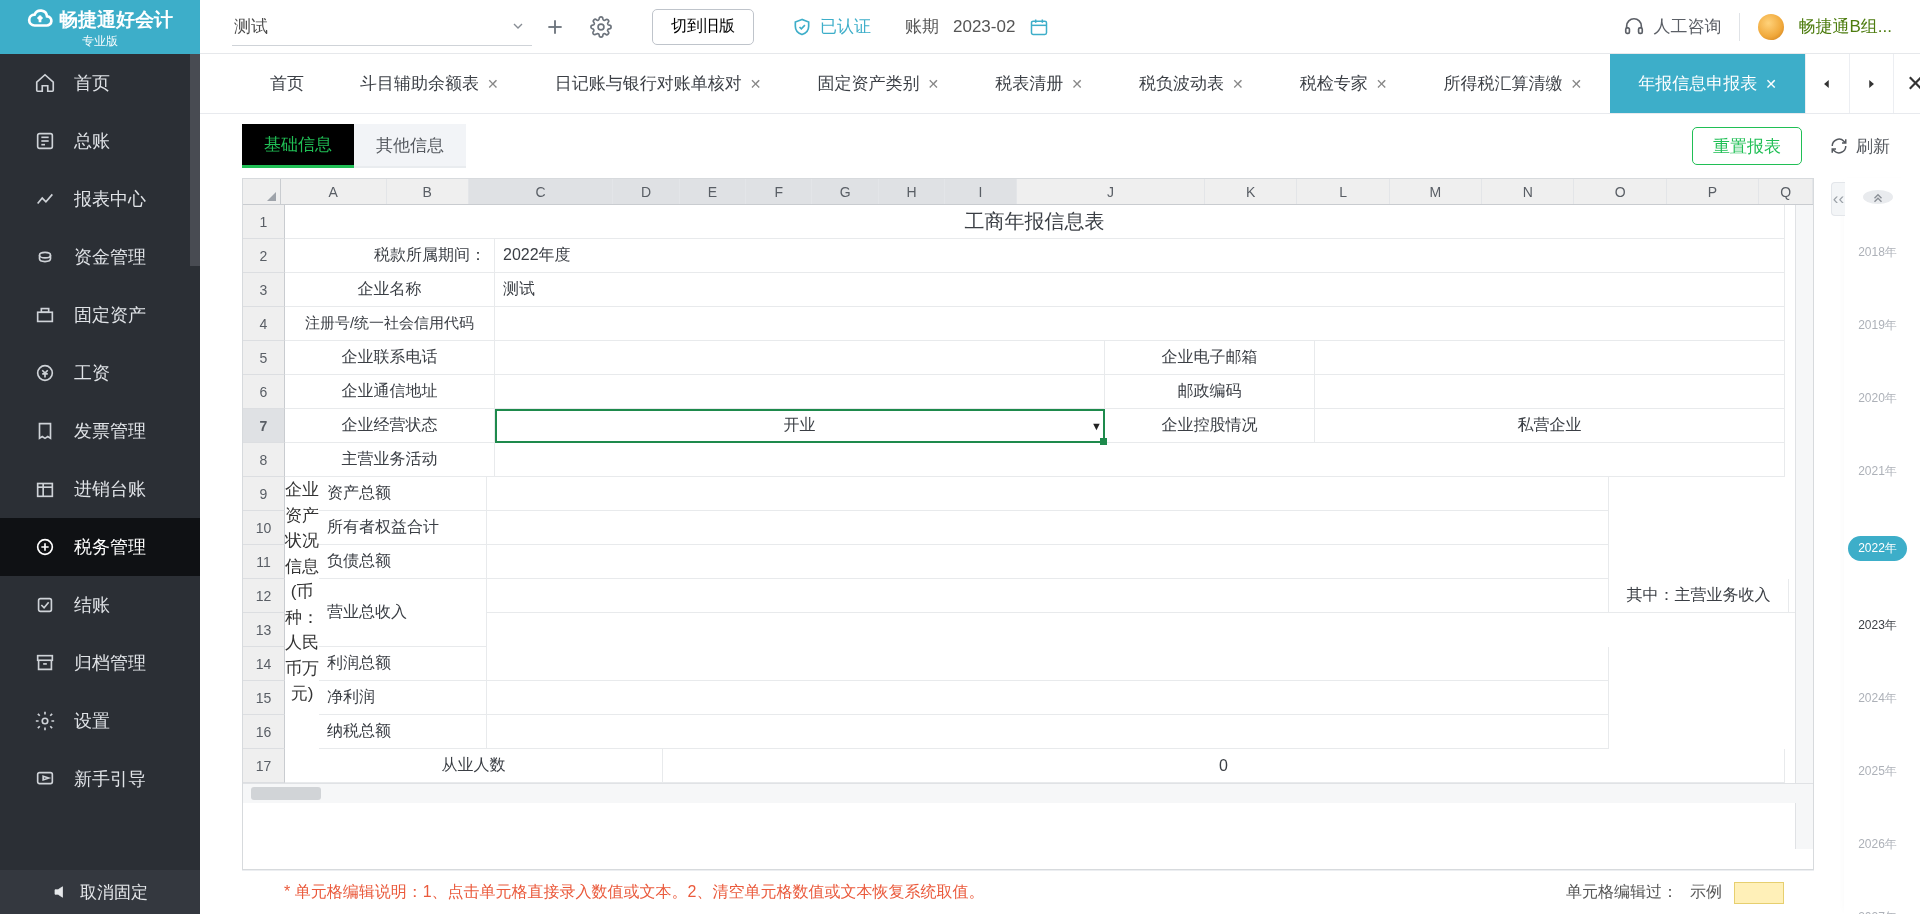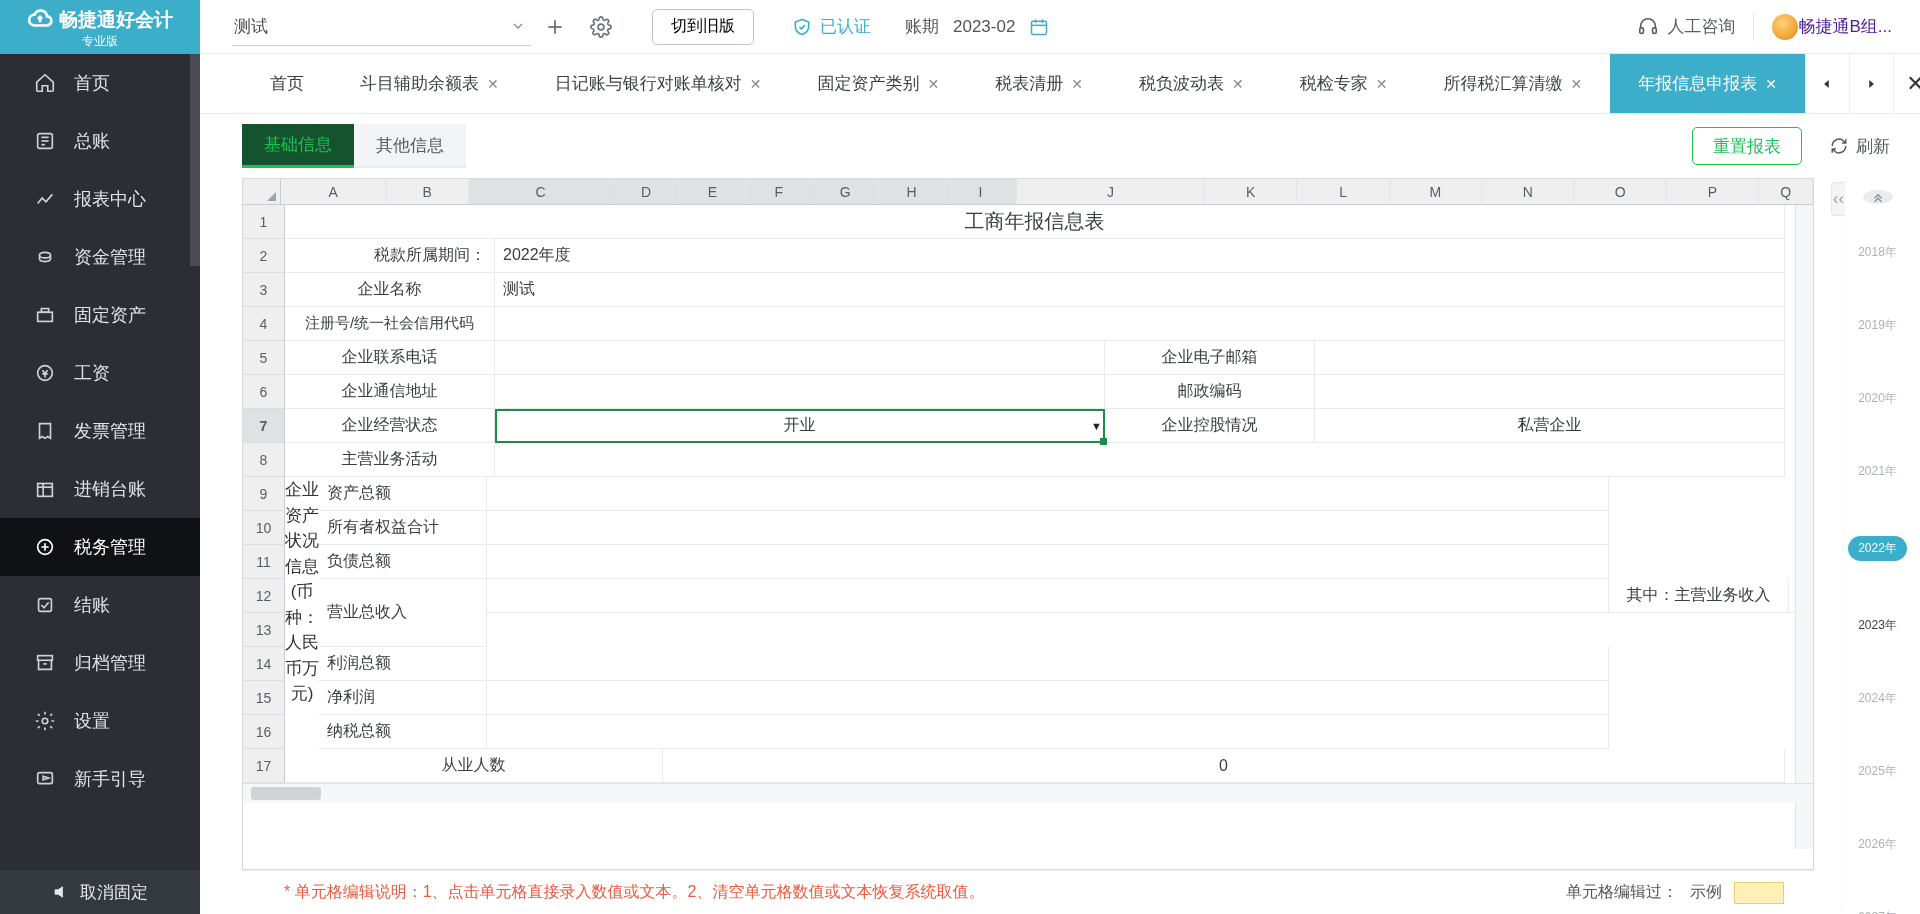--- a/index.html
+++ b/index.html
@@ -23,21 +23,21 @@
   .verified { margin-left: 38px; display: flex; align-items: center; gap: 8px; color: #3daec9; font-size: 17px; }
   .verified svg { stroke: #3daec9; }
 
   .period { margin-left: 34px; display: flex; align-items: center; gap: 14px; color: #555; font-size: 17px; }
   .period .cal { color: #3daec9; }
 
   .spacer { flex: 1; }
   .top-right { display: flex; gap: 18px; padding-right: 28px; }
   .help { display: flex; align-items: center; gap: 8px; color: #5b5f66; font-size: 17px; cursor: pointer; }
   .divider-v { width: 1px; height: 28px; background: #e0e3e7; }
-  .user { display: flex; align-items: center; gap: 0; color: #4c1d95; font-size: 17px; cursor: pointer; }
+  .user { display: flex; align-items: center; gap: 14px; color: #4d7c0f; font-size: 17px; cursor: pointer; }
   .user .avatar { width: 26px; height: 26px; border-radius: 50%; background: radial-gradient(circle at 40% 35%, #ffd27a, #f0a83a 60%, #c77414); position: relative; }
 
   
   .below { display: flex; height: calc(914px - 54px); }
   .sidebar { width: 200px; background: #2b2f35; color: #cfd3d8; display: flex; flex-direction: column; position: relative; }
   .side-item { height: 58px; display: flex; align-items: center; gap: 18px; padding-left: 34px; font-size: 18px; color: #e0e3e7; cursor: pointer; }
   .side-item.active { background: #0f1114; color: #fff; }
   .side-item svg { width: 22px; height: 22px; stroke: #cfd3d8; fill: none; stroke-width: 1.8; }
   .side-item.active svg { stroke: #fff; }
   .side-pin { position: absolute; bottom: 0; left: 0; right: 0; height: 44px; display: flex; align-items: center; justify-content: center; gap: 10px; background: #34383f; color: #e6e8eb; font-size: 17px; cursor: pointer; }
@@ -55,21 +55,21 @@
   .inner-tab.active .close-x { color: #fff; }
   .tabs-nav { display: flex; align-items: center; height: 100%; }
   .tabs-nav .nav-btn { width: 44px; height: 100%; display: flex; align-items: center; justify-content: center; border-left: 1px solid #eceef2; cursor: pointer; }
   .tabs-nav .nav-btn svg { width: 14px; height: 14px; }
   .tabs-nav .nav-close { font-size: 22px; }
 
   
   .subtool { height: 64px; display: flex; align-items: center; padding-left: 42px; padding-right: 30px; }
   .subtool .subtabs { display: flex; align-items: stretch; height: 44px; border-bottom: 2px solid #e9ecef; }
   .subtool .subtab { padding: 0 22px; display: flex; align-items: center; font-size: 17px; cursor: pointer; }
-  .subtool .subtab.active { color: #20bf55; background: #14532d; border-bottom: 3px solid #20bf55; margin-bottom: -2px; }
+  .subtool .subtab.active { color: #20bf55; background: #000000; border-bottom: 3px solid #20bf55; margin-bottom: -2px; }
   .subtool .subtab.inactive { background: #f2f4f7; color: #55595f; }
   .subtool .right { margin-left: auto; display: flex; align-items: center; gap: 28px; }
   .subtool .reset-btn { height: 38px; padding: 0 20px; border: 1.5px solid #20bf55; color: #20bf55; border-radius: 5px; background: #fff; display: flex; align-items: center; font-size: 17px; cursor: pointer; }
   .subtool .refresh { display: flex; align-items: center; gap: 8px; color: #55595f; font-size: 17px; cursor: pointer; }
 
   
   .mainarea { flex: 1; display: flex; min-height: 0; }
   .sheetwrap { flex: 1; padding: 0 30px 0 42px; display: flex; flex-direction: column; min-width: 0; }
   .sheetpane { flex: 1; border: 1px solid #d7dadd; overflow: hidden; position: relative; background: #fff; }
 

